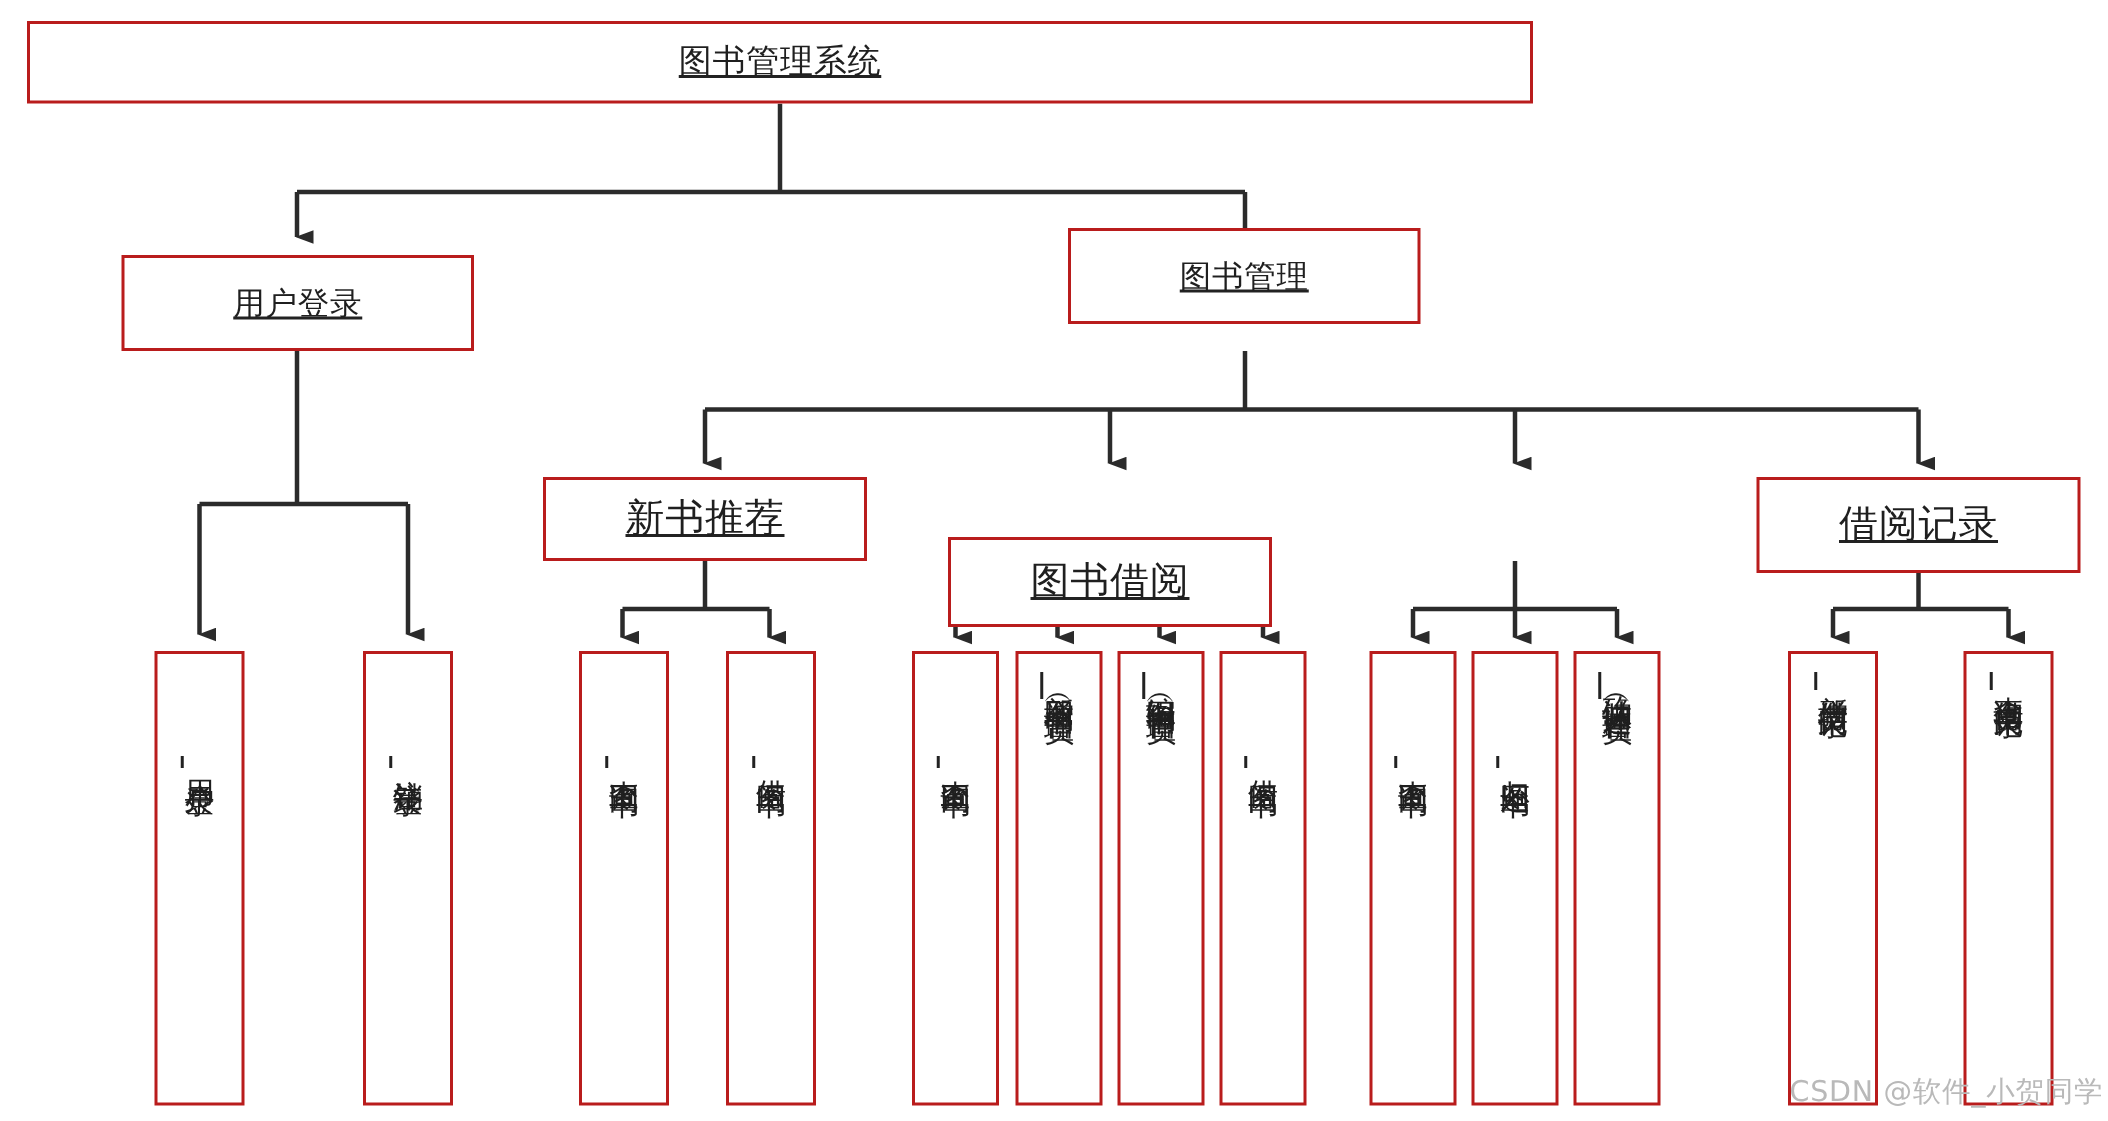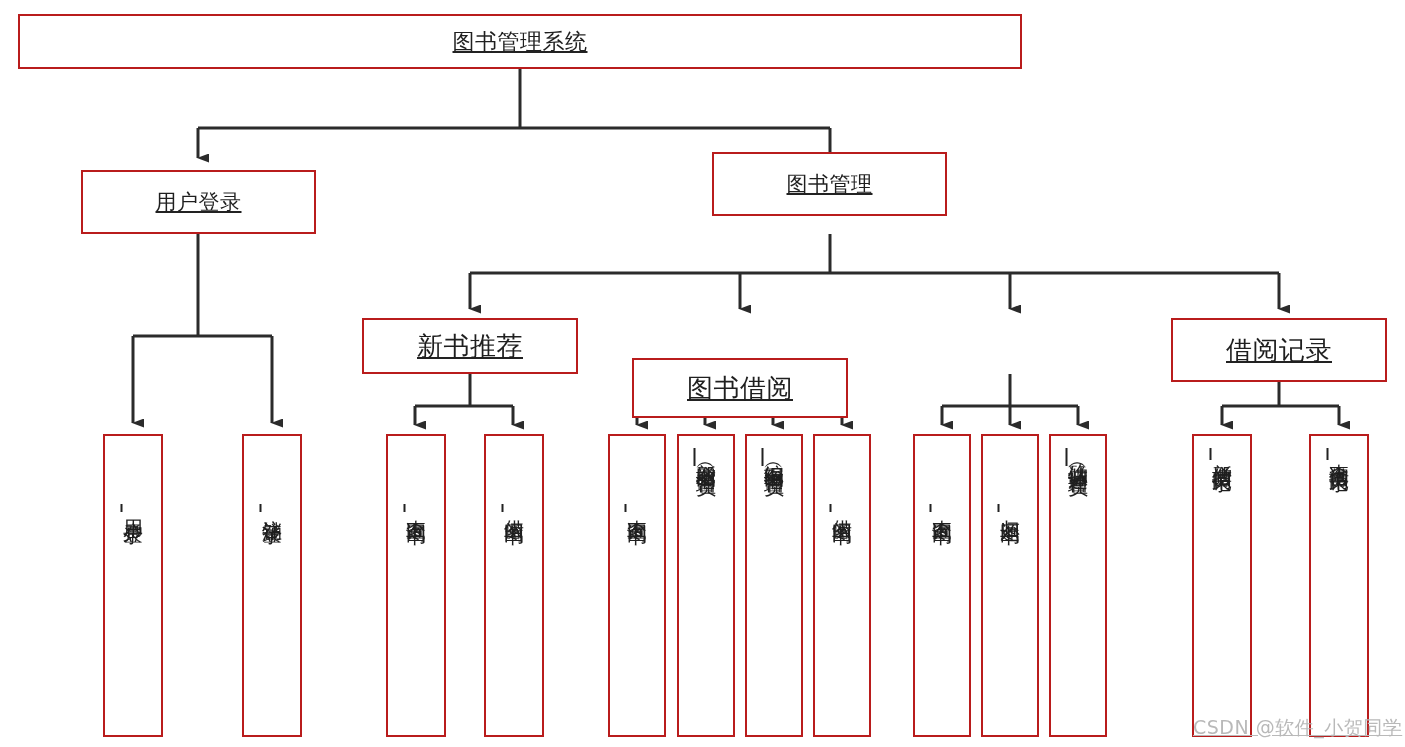--- a/index.html
+++ b/index.html
@@ -186,15 +186,15 @@
     <span class="node-label">确认归还（管理员）</span>
   </div>
 
   <div class="node leaf tall" style="left:1192px; top:434px; width:60px; height:303px;">
     <span class="node-label">新增借阅记录</span>
   </div>
   <div class="node leaf tall" style="left:1309px; top:434px; width:60px; height:303px;">
     <span class="node-label">查询借阅记录</span>
   </div>
 
-  <div class="watermark" style="left:1193px; top:715px;text-decoration:underline;">CSDN @软件_小贺同学</div>
+  <div class="watermark" style="left:1193px; top:715px;">CSDN @软件_小贺同学</div>
 
 </div>
 
 </body></html>

